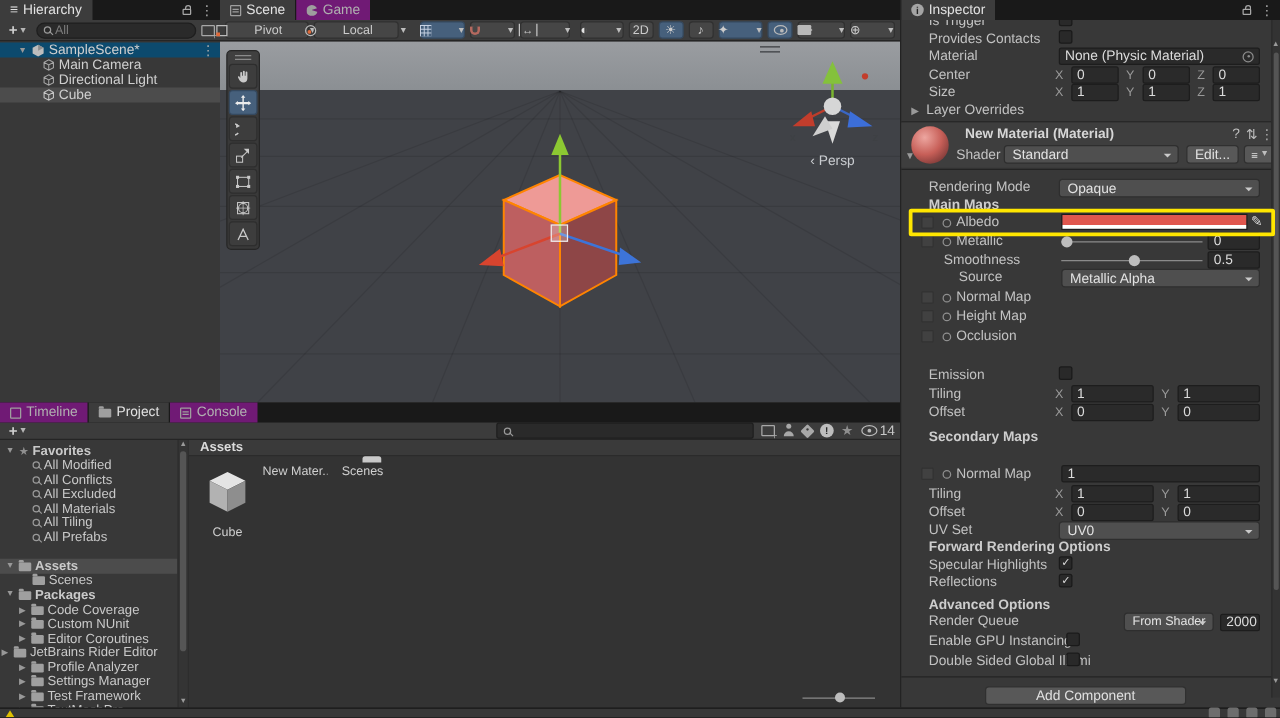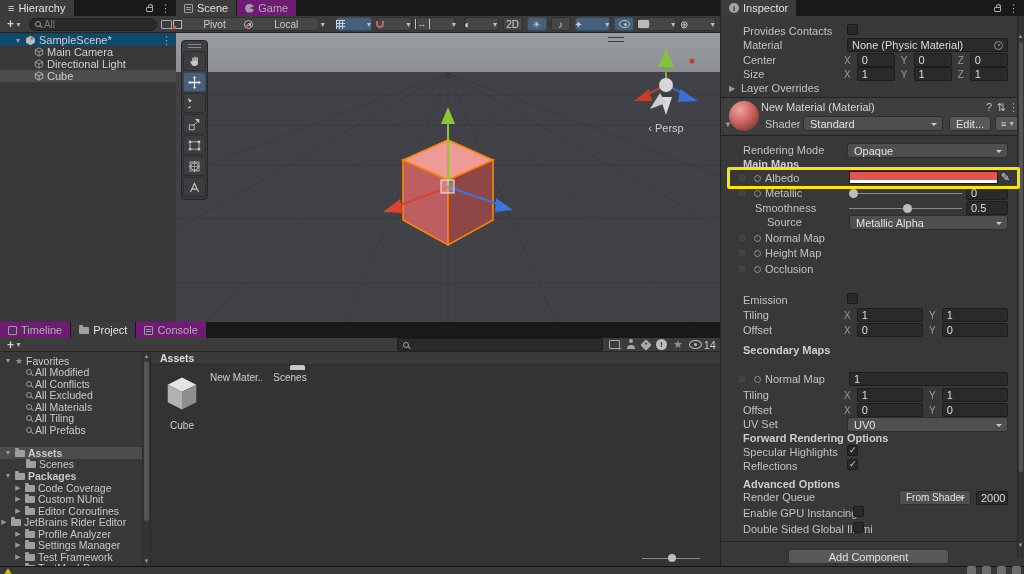--- a/index.html
+++ b/index.html
@@ -344,20 +344,26 @@
       <div class="tab active">
         <span class="infoico">i</span>
         <span>Inspector</span>
       </div>
       <div class="tbicons">
         <span class="lock"></span>
         <span class="kebab">⋮</span>
       </div>
     </div>
 
+    <div class="irow" style="top:10px">
+      <span class="il">Is Trigger</span>
+      <span class="iv">
+          <span class="cb"></span>
+        </span>
+    </div>
     <div class="irow" style="top:24px">
       <span class="il">Provides Contacts</span>
       <span class="iv">
           <span class="cb"></span>
         </span>
     </div>
     <div class="irow" style="top:38px">
       <span class="il">Material</span>
       <span class="iv">
           <span class="fld" style="flex:1">
@@ -389,21 +395,21 @@
       </span>
     </div>
     <div class="irow" style="top:81px">
       <span class="fold">▶</span>
       <span class="il" style="left:20px">Layer Overrides</span>
     </div>
     <div class="divid" style="top:97px"></div>
 
     <div style="position:absolute;left:0;right:0;top:98px;height:36px;background:#3e3e3e">
       <span class="matsphere" style="position:absolute;left:8px;top:3px"></span>
-      <span style="position:absolute;left:40px;top:3px;font-weight:normal;color:#d6d6d6">New Material (Material)</span>
+      <span style="position:absolute;left:51px;top:3px;font-weight:bold;color:#d6d6d6">New Material (Material)</span>
       <span style="position:absolute;right:32px;top:3px;color:#bdbdbd">?</span>
       <span style="position:absolute;right:18px;top:3px;color:#bdbdbd">⇅</span>
       <span class="kebab" style="position:absolute;right:5px;top:3px">⋮</span>
       <span class="fold" style="left:3px;top:22px">▼</span>
       <span style="position:absolute;left:44px;top:20px;color:#c2c2c2">Shader</span>
       <span class="dd" style="position:absolute;left:82px;top:18px;width:140px">
           <span>Standard</span>
         </span>
       <span class="btn" style="position:absolute;left:228px;top:18px;width:42px">
           <span>Edit...</span>
@@ -631,21 +637,21 @@
       <span style="display:flex;align-items:center;gap:2px">
         <span class="eye"></span>
         <span>14</span>
       </span>
     </div>
 
     <div style="position:absolute;left:0;top:30px;width:151px;bottom:0;background:#383838;border-right:1px solid #2a2a2a">
       <div class="prow" style="top:3px;padding-left:4px">
         <span class="caret">▼</span>
           <span class="star">★</span>
-        <span style="font-weight:normal">Favorites</span>
+        <span style="font-weight:bold">Favorites</span>
       </div>
       <div class="prow" style="top:14.5px;padding-left:26px">
           <span class="mag"></span>
           <span>All Modified</span>
         </div>
       <div class="prow" style="top:26px;padding-left:26px">
           <span class="mag"></span>
           <span>All Conflicts</span>
         </div>
       <div class="prow" style="top:37.5px;padding-left:26px">

